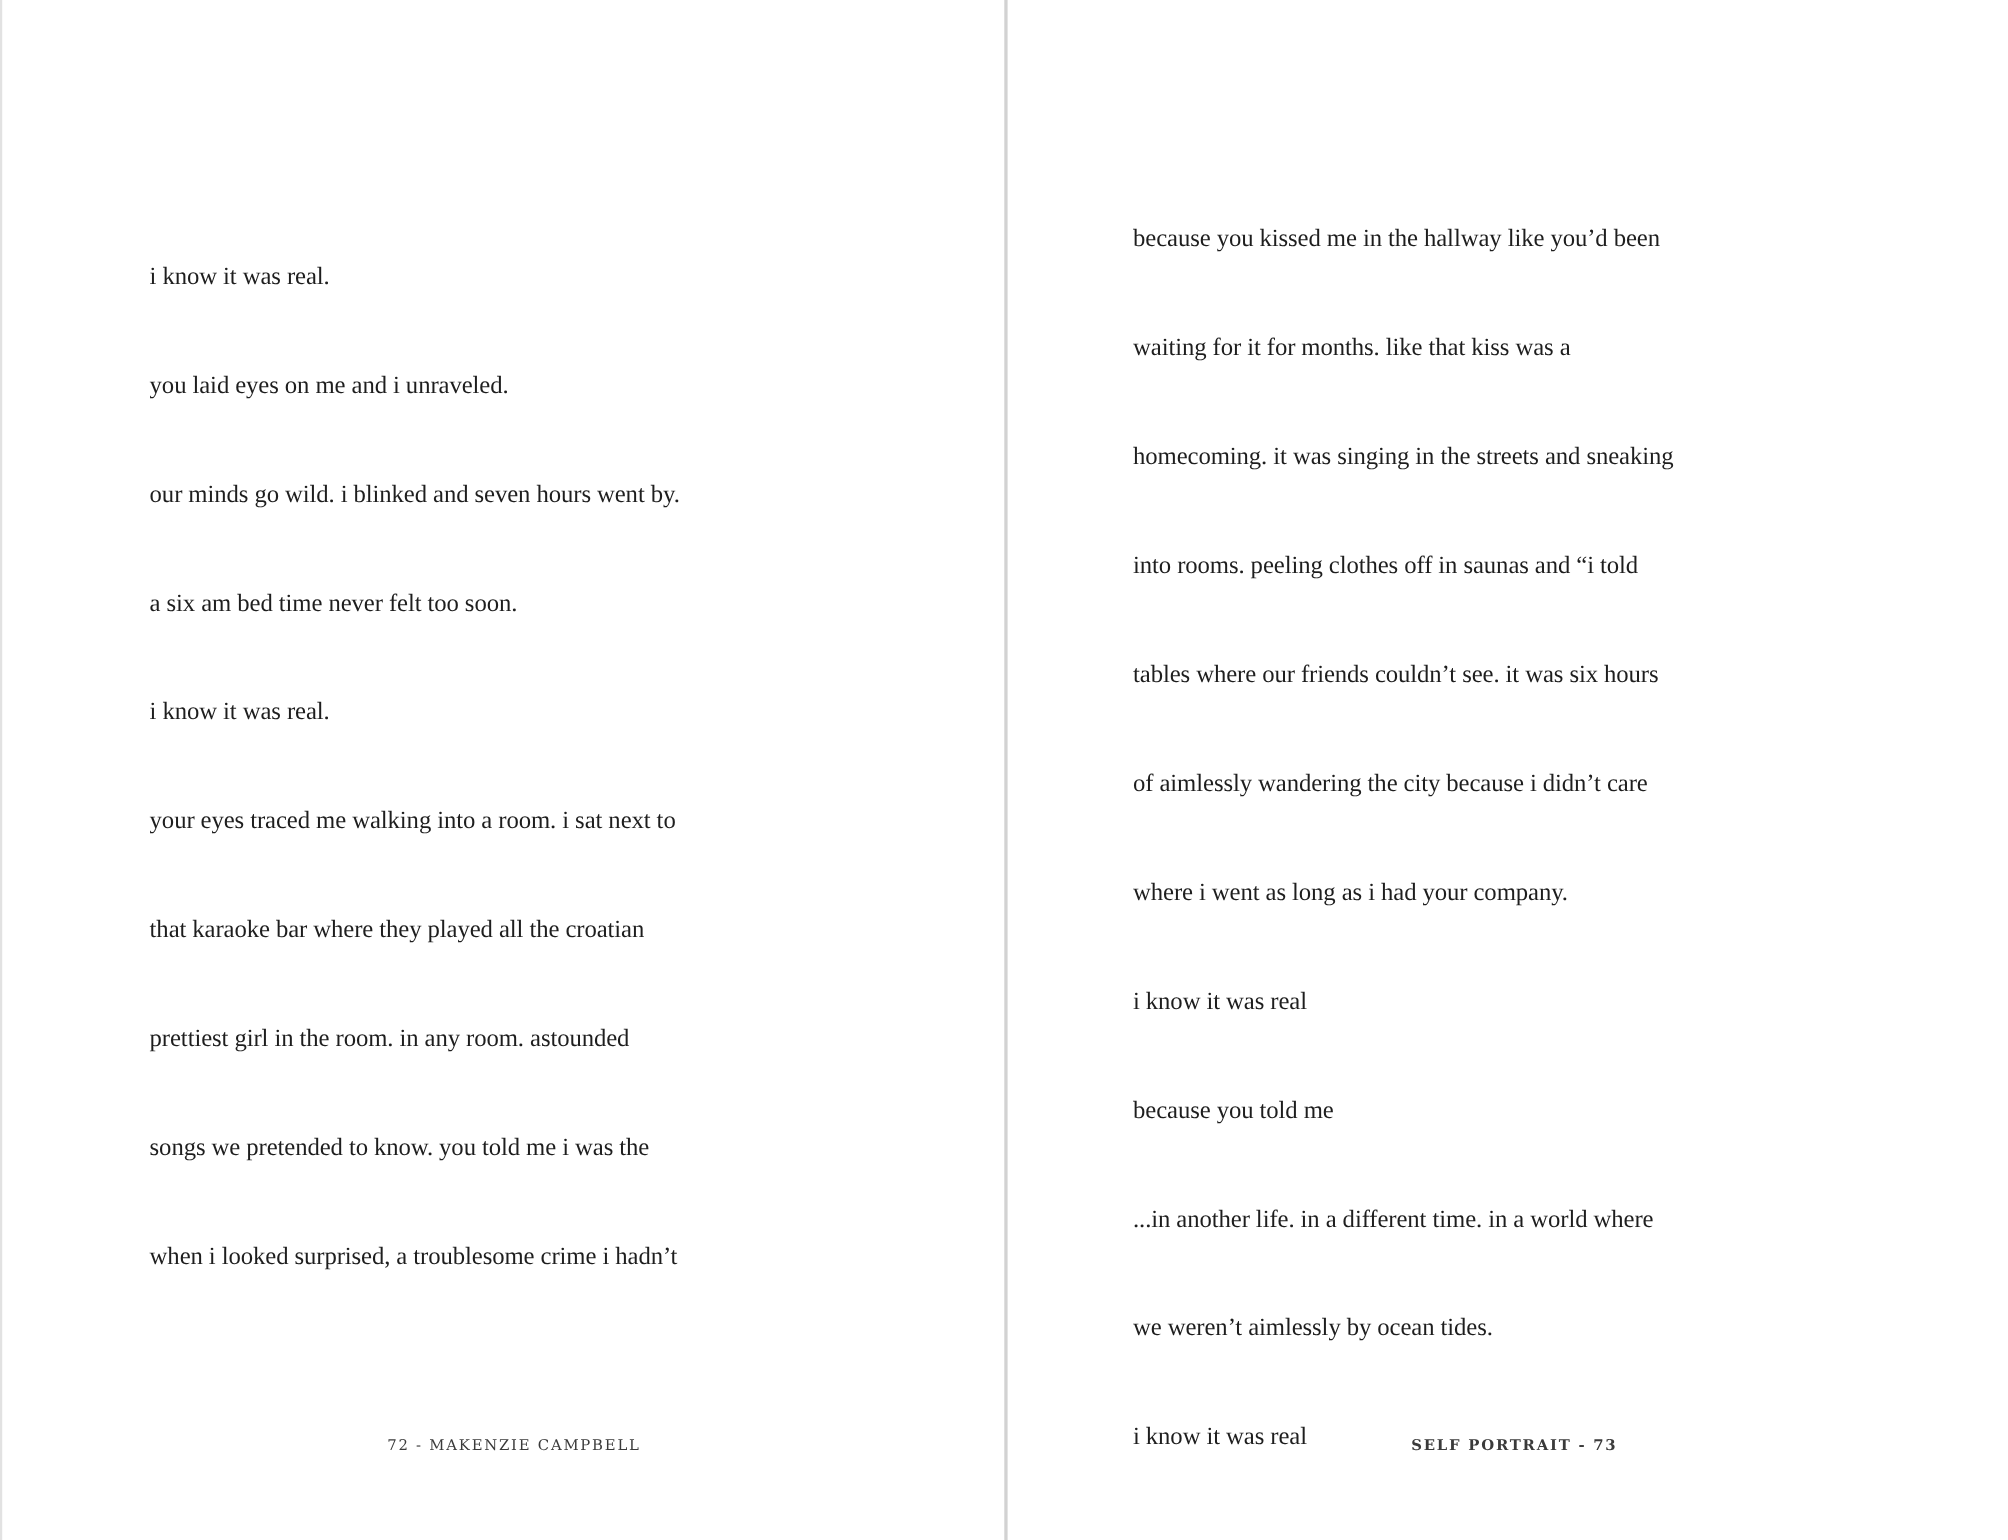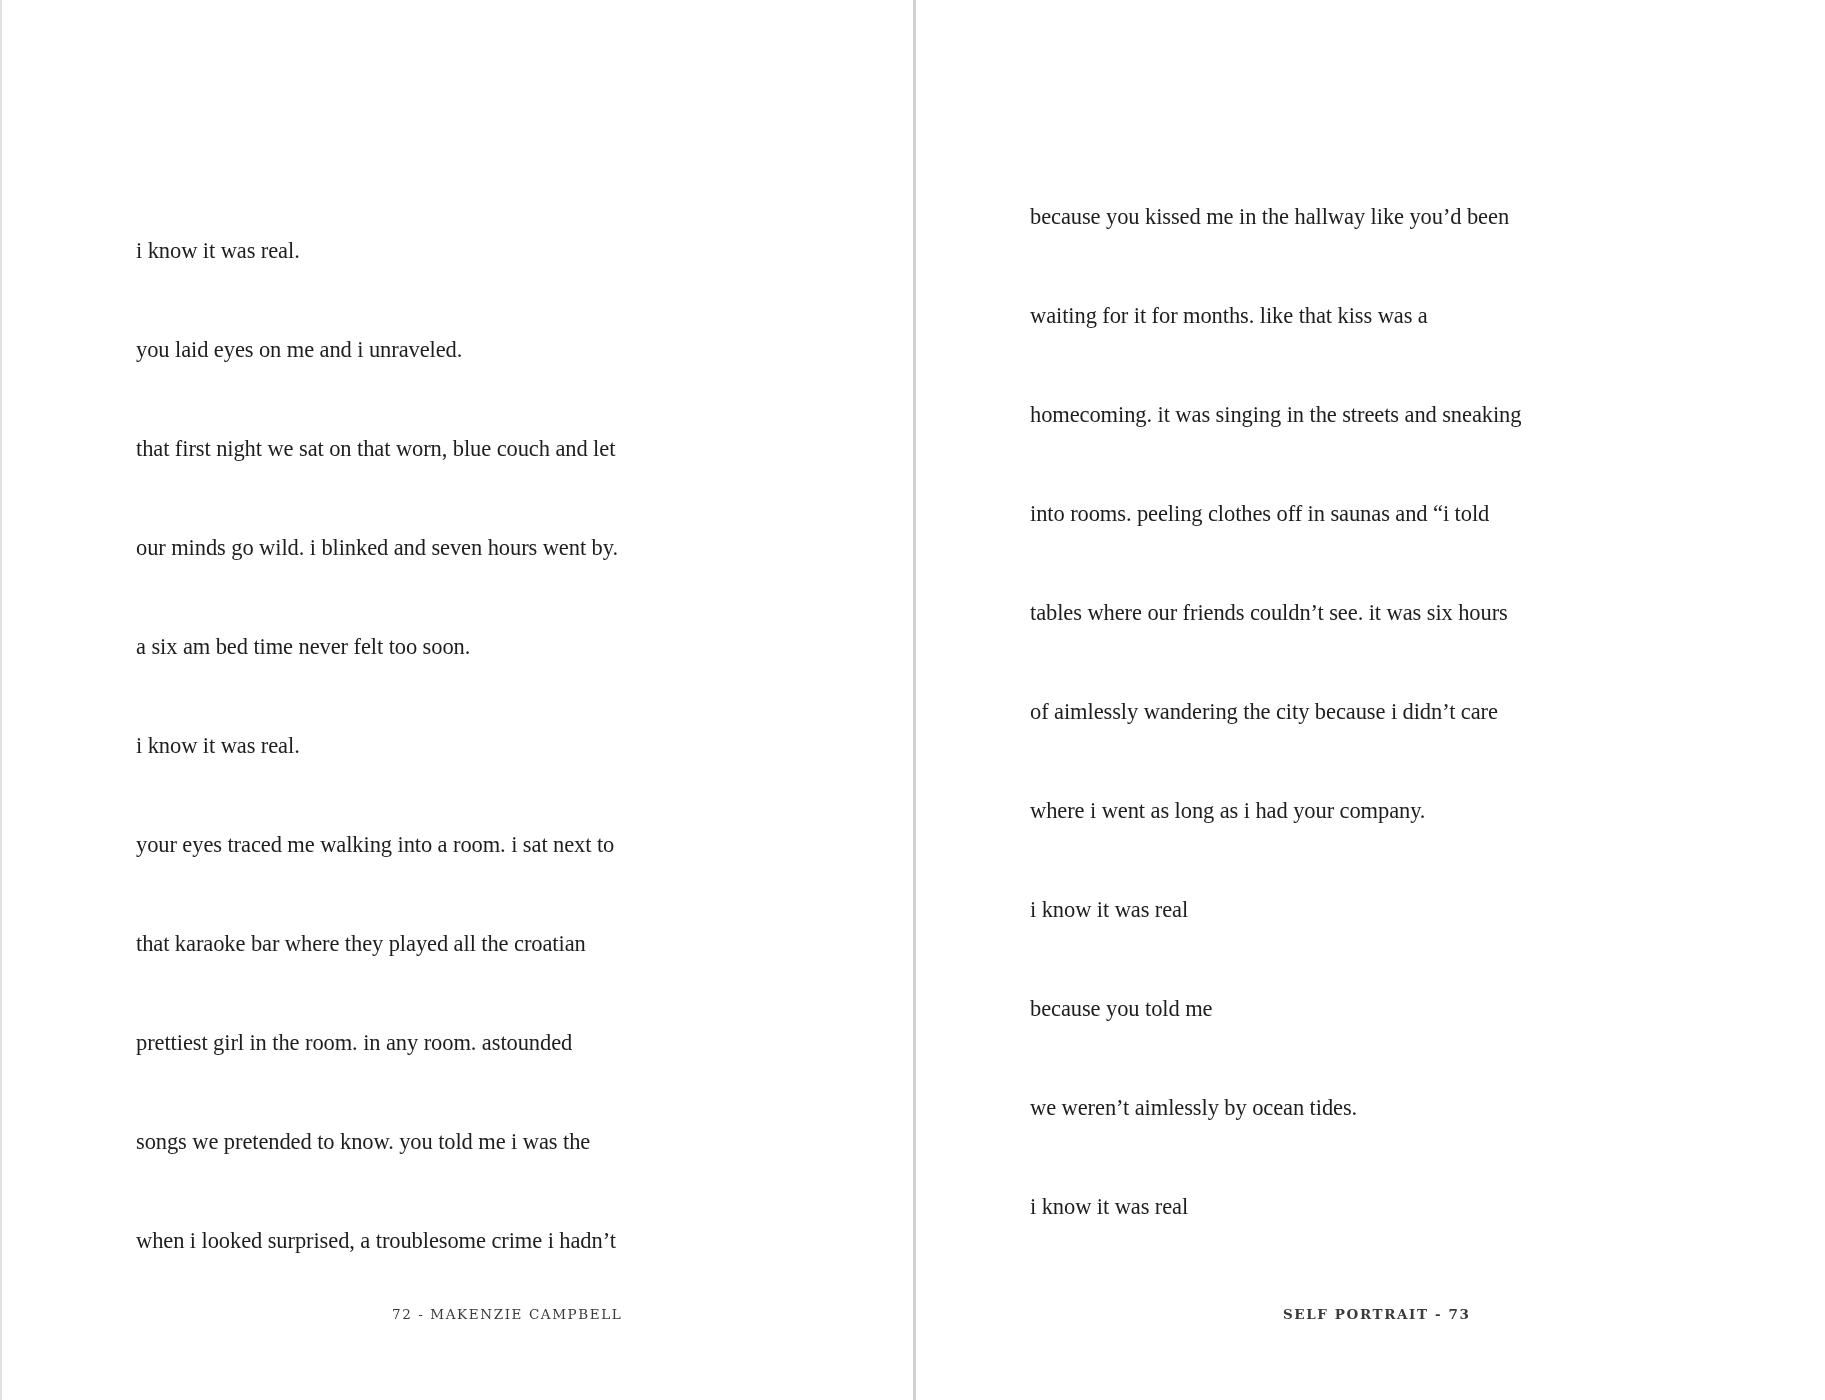--- a/index.html
+++ b/index.html
@@ -58,34 +58,33 @@
 
     .folio {
       position: absolute;
       font-family: "DejaVu Serif", "Liberation Serif", serif;
       font-size: 13.5px;
       letter-spacing: 1.6px;
       color: #3a3a3a;
       white-space: nowrap;
       top: 1306px;
     }
-    .page-left .folio { left: 352px; margin-left: 40px; }
+    .page-left .folio { left: 352px; }
     .page-right .folio { left: 367px; font-weight: bold; }
   </style>
 </head>
 <body>
 
 <div class="spread">
   <div class="edge-left"></div>
 
   <div class="page page-left">
     <div class="body-text">
       <span class="line">i know it was real.</span>
       <span class="line">you laid eyes on me and i unraveled.</span>
-      <span class="line">that first night we sat on that worn, blue couch and let</span>
       <span class="line">our minds go wild. i blinked and seven hours went by.</span>
       <span class="line">a six am bed time never felt too soon.</span>
       <span class="line">i know it was real.</span>
       <span class="line">your eyes traced me walking into a room. i sat next to</span>
       <span class="line">that karaoke bar where they played all the croatian</span>
       <span class="line">prettiest girl in the room. in any room. astounded</span>
       <span class="line">songs we pretended to know. you told me i was the</span>
       <span class="line">when i looked surprised, a troublesome crime i hadn’t</span>
       
       
@@ -118,20 +117,21 @@
     <div class="body-text">
       <span class="line">because you kissed me in the hallway like you’d been</span>
       <span class="line">waiting for it for months. like that kiss was a</span>
       <span class="line">homecoming. it was singing in the streets and sneaking</span>
       <span class="line">into rooms. peeling clothes off in saunas and “i told</span>
       <span class="line">tables where our friends couldn’t see. it was six hours</span>
       <span class="line">of aimlessly wandering the city because i didn’t care</span>
       <span class="line">where i went as long as i had your company.</span>
       <span class="line">i know it was real</span>
       <span class="line">because you told me</span>
+      <span class="line">...in another life. in a different time. in a world where</span>
       <span class="line">we weren’t aimlessly by ocean tides.</span>
       <span class="line">i know it was real</span>
       
       
       
       
       
       
       
       

